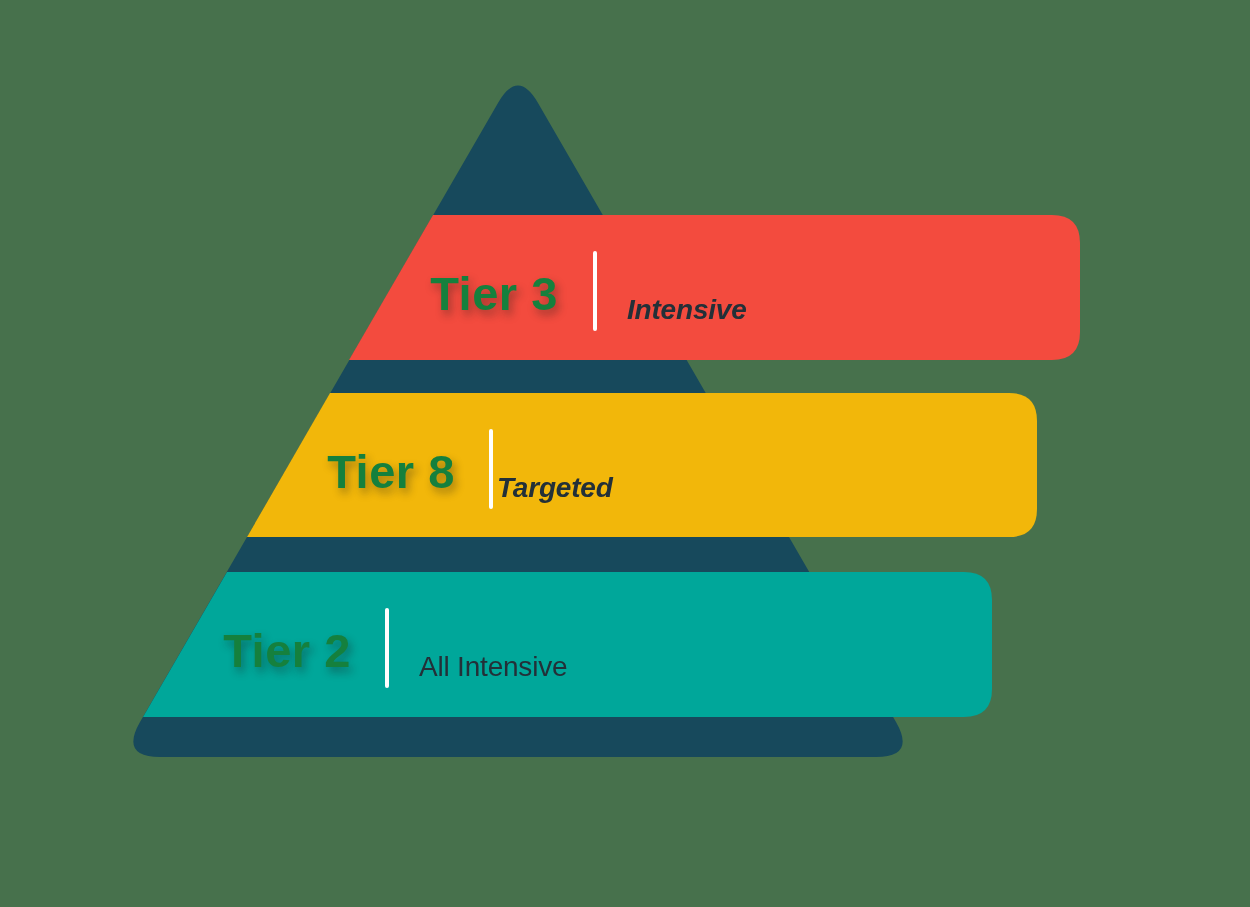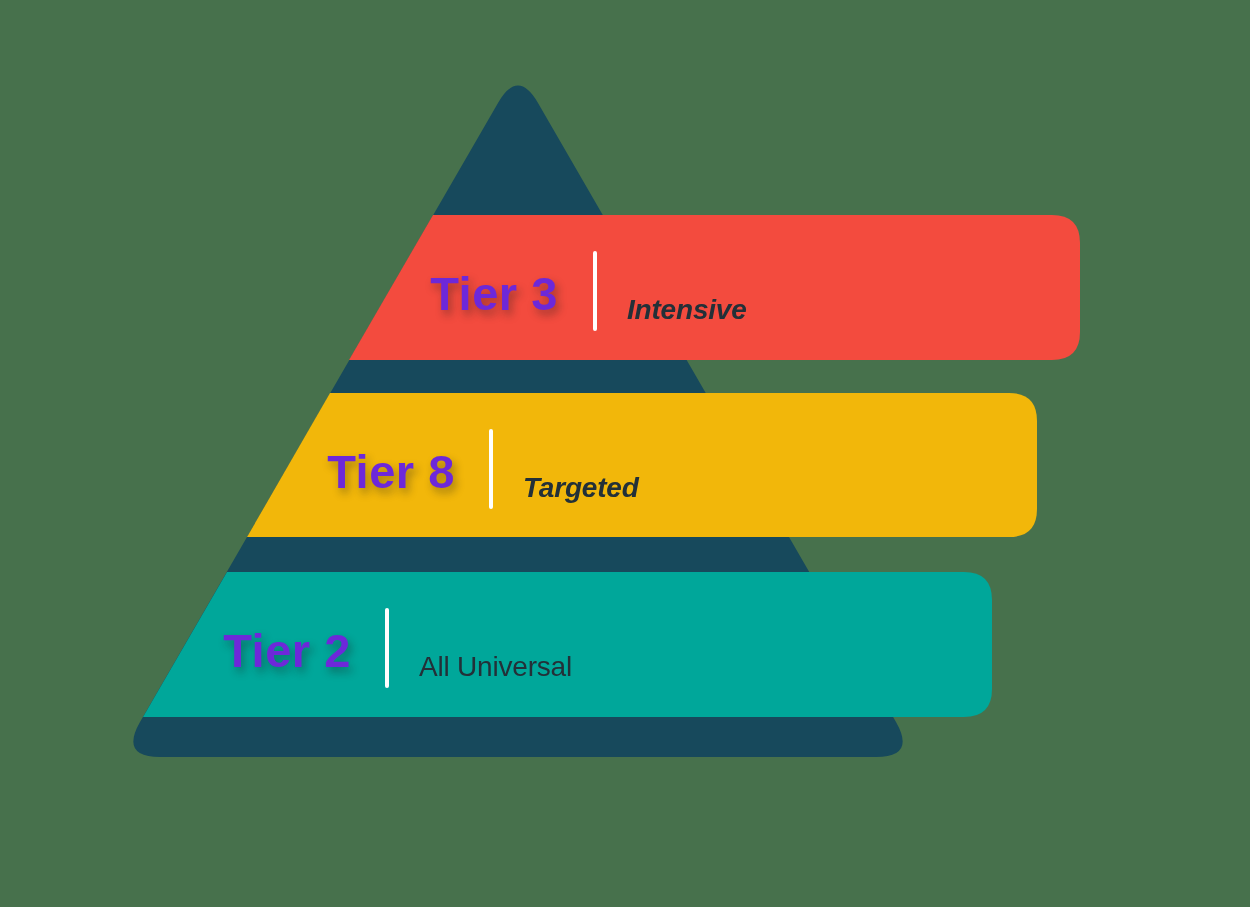--- a/index.html
+++ b/index.html
@@ -29,21 +29,21 @@
     position: absolute;
     top: 0;
     height: 145px;
     display: flex;
     align-items: center;
     justify-content: center;
     box-sizing: border-box;
     padding-top: 12px;
     font-size: 47px;
     font-weight: 700;
-    color: #6d28d9;
+    color: #15803d;
     text-shadow: 3px 5px 8px rgba(25, 25, 25, 0.38);
     letter-spacing: 0.5px;
     white-space: nowrap;
   }
   .divider {
     position: absolute;
     top: 36px;
     width: 4px;
     height: 80px;
     border-radius: 2px;
@@ -73,21 +73,21 @@
   }
   
   .band-tier3 { top: 215px; }
   .band-tier3 .tier-label { left: 391px; width: 206px; }
   .band-tier3 .divider    { left: 593px; }
   .band-tier3 .subtitle   { left: 627px; }
 
   .band-tier2 { top: 393px; }
   .band-tier2 .tier-label { left: 289px; width: 204px; }
   .band-tier2 .divider    { left: 489px; }
-  .band-tier2 .subtitle   { left: 523px; gap: 26px; }
+  .band-tier2 .subtitle   { left: 497px; gap: 26px; }
 
   .band-tier1 { top: 572px; }
   .band-tier1 .tier-label { left: 185px; width: 204px; }
   .band-tier1 .divider    { left: 385px; }
   .band-tier1 .subtitle   { left: 419px; }
 </style>
 </head>
 <body>
 
 <div class="stage">
@@ -118,17 +118,17 @@
     <div class="divider"></div>
     <div class="subtitle">
       <div class="emphasis">Targeted</div>
     </div>
   </div>
 
   <div class="band-text band-tier1">
     <div class="tier-label">Tier 2</div>
     <div class="divider"></div>
     <div class="subtitle">
-      <div class="description">All Universal</div>
+      <div class="description">All Intensive</div>
     </div>
   </div>
 
 </div>
 
 </body></html>

